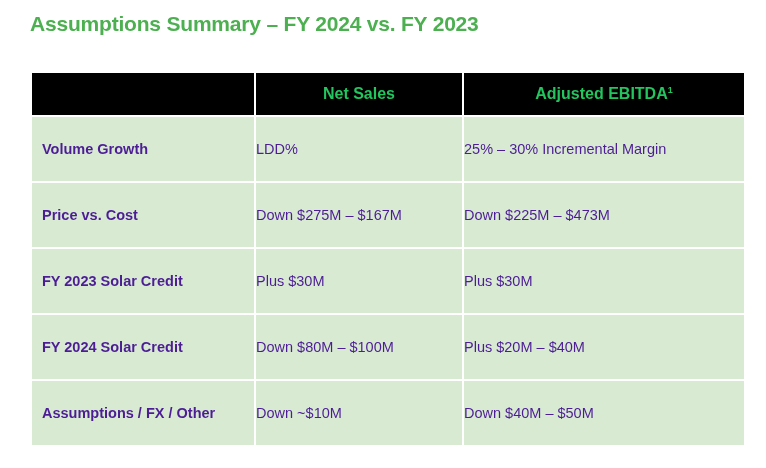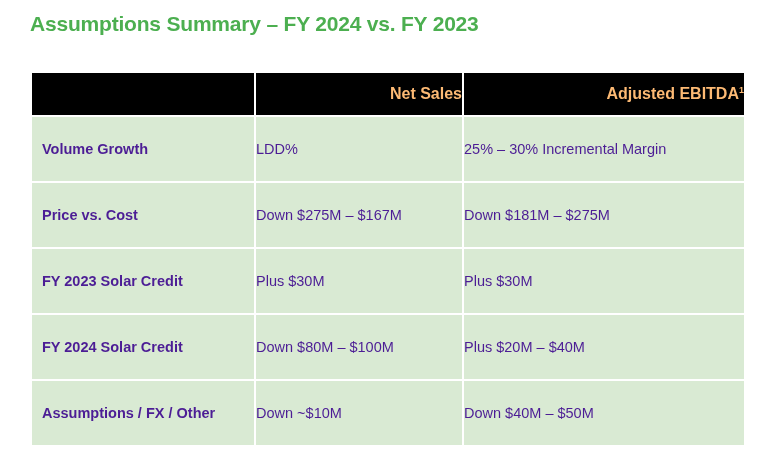--- a/index.html
+++ b/index.html
@@ -48,24 +48,24 @@
     box-sizing: border-box;
   }
   
   col.c0 { width: 224px; }
   col.c1 { width: 208px; }
   col.c2 { width: 282px; }
 
   thead tr { height: 44px; }
   thead th {
     background: #000000;
-    color: #fdba74;
+    color: #22c55e;
     font-size: 16px;
     font-weight: bold;
-    text-align: right;
+    text-align: center;
     padding-left: 14px;
     border: 2px solid #ffffff;
   }
   thead th.first {
     border-left: 2px solid #ffffff;
   }
   thead th sup {
     font-size: 9px;
     vertical-align: super;
     font-weight: bold;
@@ -111,21 +111,21 @@
       </thead>
       <tbody>
         <tr>
           <td class="label">Volume Growth</td>
           <td>LDD%</td>
           <td>25% – 30% Incremental Margin</td>
         </tr>
         <tr>
           <td class="label">Price vs. Cost</td>
           <td>Down $275M – $167M</td>
-          <td>Down $181M – $275M</td>
+          <td>Down $225M – $473M</td>
         </tr>
         <tr>
           <td class="label">FY 2023 Solar Credit</td>
           <td>Plus $30M</td>
           <td>Plus $30M</td>
         </tr>
         <tr>
           <td class="label">FY 2024 Solar Credit</td>
           <td>Down $80M – $100M</td>
           <td>Plus $20M – $40M</td>

